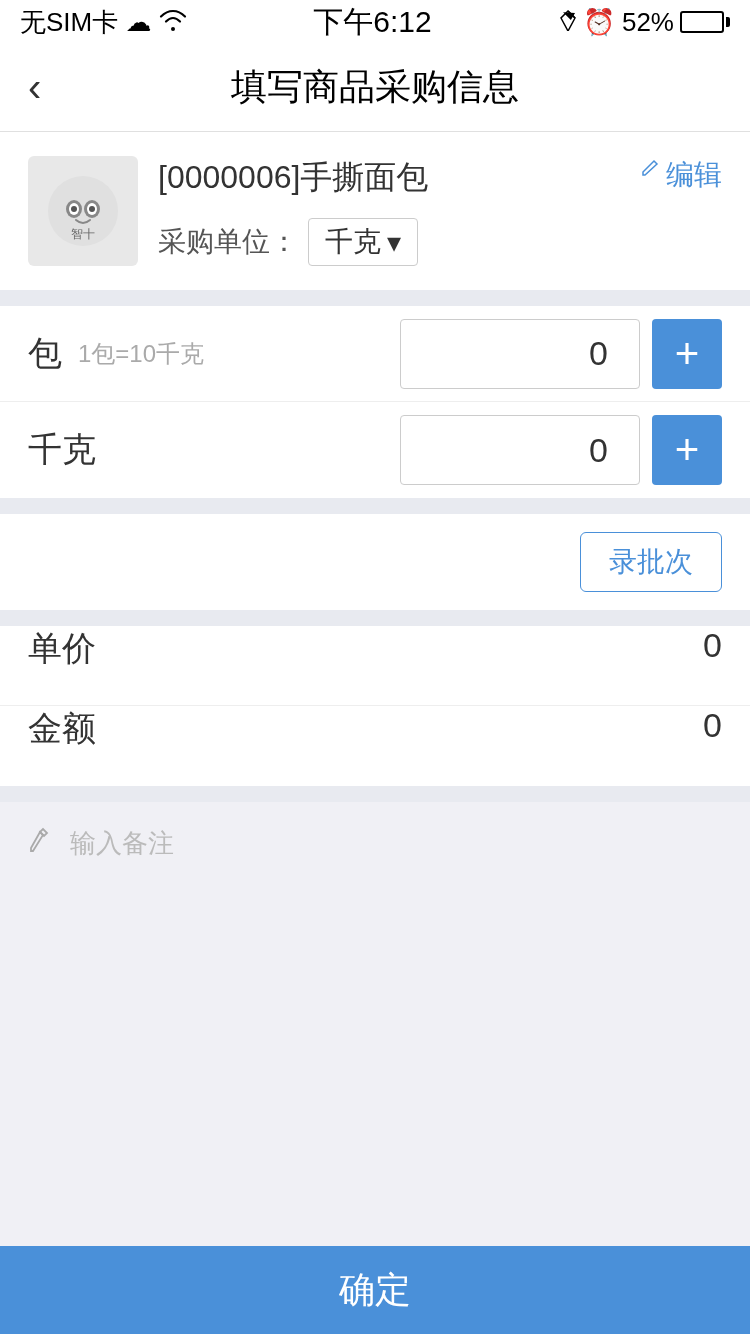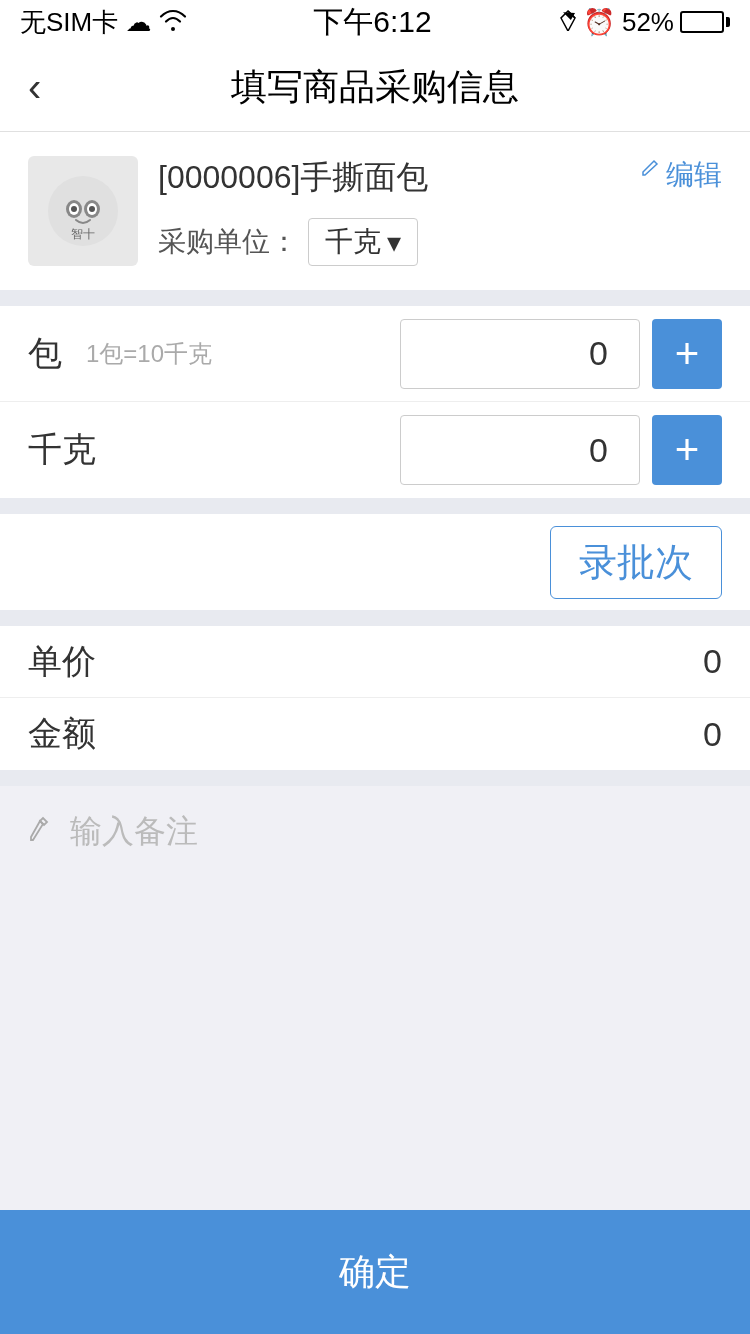--- a/index.html
+++ b/index.html
@@ -191,21 +191,21 @@
       border-bottom: none;
     }
     .input-label {
       font-size: 34px;
       color: #333;
       flex: 0 0 auto;
     }
     .input-sublabel {
       font-size: 24px;
       color: #aaa;
-      margin-left: 24px;
+      margin-left: 16px;
     }
     .input-spacer {
       flex: 1;
     }
     .qty-input {
       width: 240px;
       height: 70px;
       border: 1px solid #ccc;
       border-radius: 4px;
       text-align: right;
@@ -244,36 +244,36 @@
       font-size: 34px;
       color: #333;
     }
     .summary-spacer {
       flex: 1;
     }
     .batch-btn {
       border: 1px solid #4a90d9;
       border-radius: 6px;
       padding: 10px 28px;
-      font-size: 38px;
+      font-size: 28px;
       color: #4a90d9;
       background: #fff;
       cursor: pointer;
     }
 
     
     .price-section {
       background: #fff;
       margin-top: 0;
     }
     .price-row {
       display: flex;
-      align-items: center;
+      align-items: flex-start;
       padding: 0 28px;
-      height: 72px;
+      height: 80px;
       border-bottom: 1px solid #eee;
     }
     .price-row:last-child {
       border-bottom: none;
       gap: 42px;
     }
     .price-label {
       font-size: 34px;
       color: #333;
     }
@@ -291,38 +291,38 @@
       padding: 24px 28px;
       display: flex;
       align-items: center;
       gap: 14px;
     }
     .note-icon {
       color: #aaa;
       font-size: 30px;
     }
     .note-placeholder {
-      font-size: 32px;
+      font-size: 26px;
       color: #bbb;
     }
 
     
     .main-bg {
       background: #f0f0f5;
       flex: 1;
       min-height: 300px;
     }
 
     
     .confirm-bar {
       position: fixed;
       bottom: 0;
       left: 0;
       width: 750px;
-      height: 124px;
+      height: 88px;
       background: #4a90d9;
       display: flex;
       align-items: center;
       justify-content: center;
       cursor: pointer;
     }
     .confirm-text {
       font-size: 36px;
       color: #fff;
       font-weight: 500;

